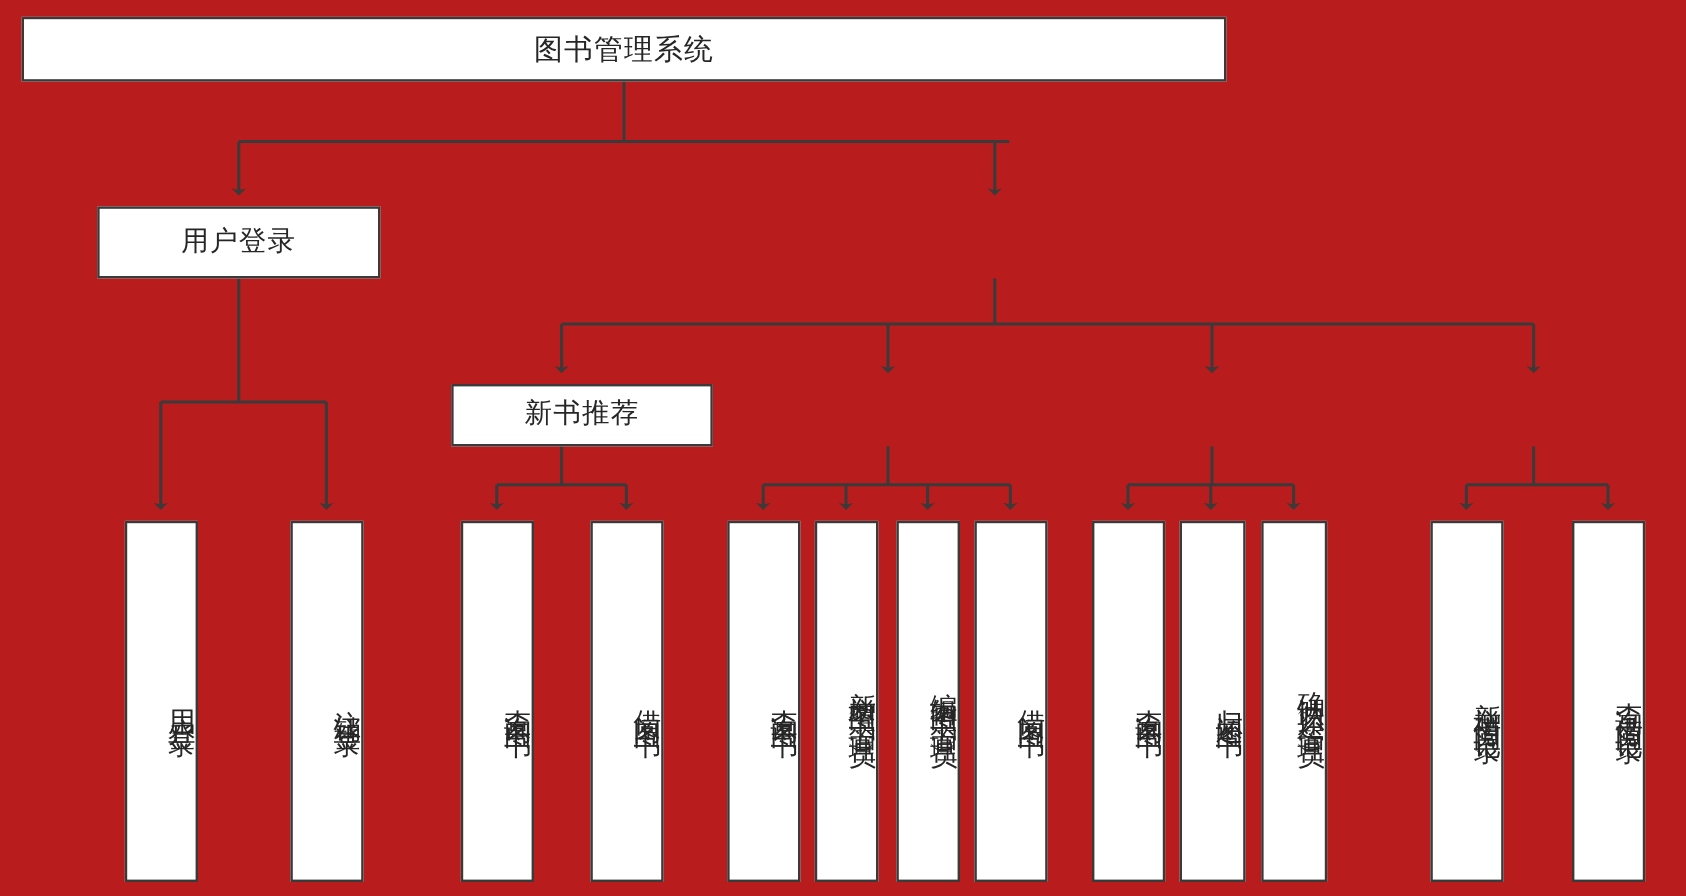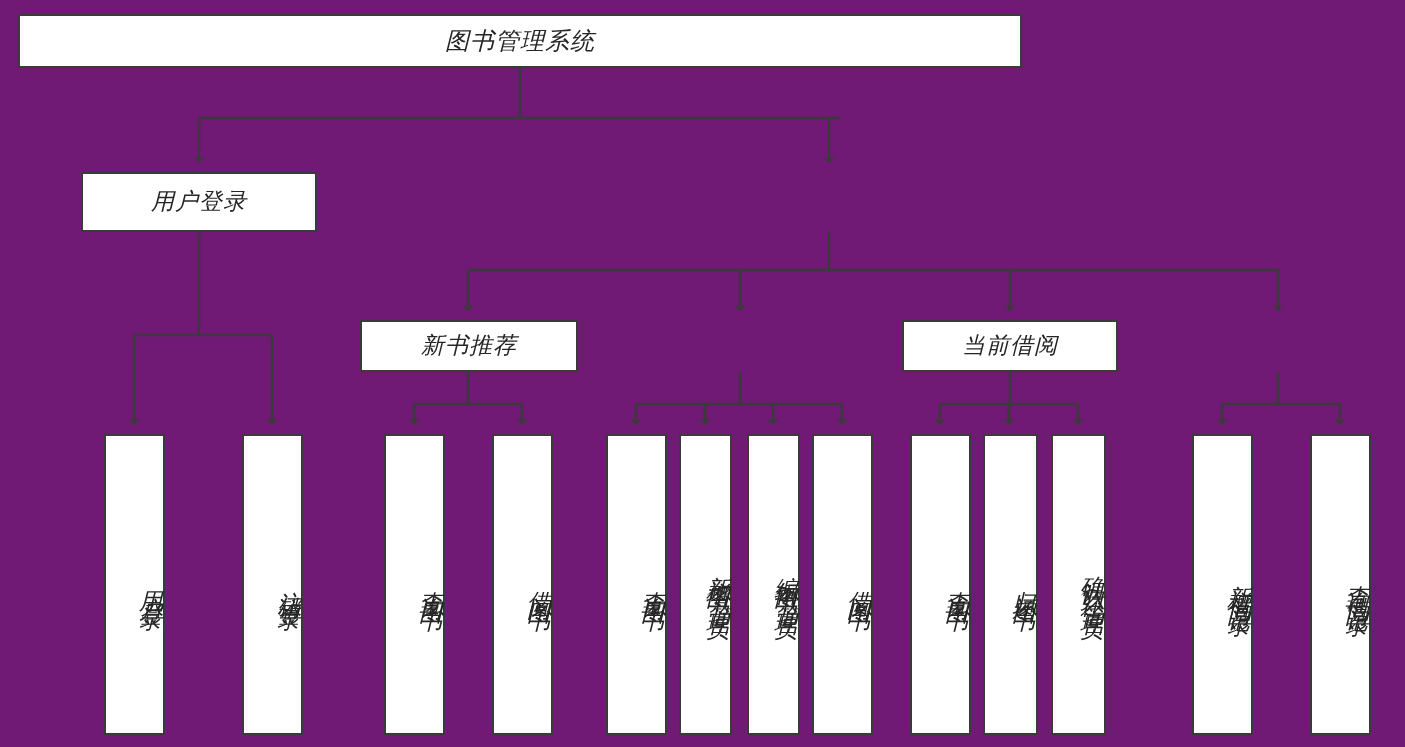--- a/index.html
+++ b/index.html
@@ -4,24 +4,23 @@
 <style>
   html, body {
     margin: 0;
     padding: 0;
     background: #ffffff;
   }
   #canvas {
     position: relative;
     width: 1405px;
     height: 747px;
-    background: #701a75;
+    background: #b91c1c;
     font-family: "DejaVu Sans", "Liberation Sans", sans-serif;
     overflow: hidden;
-    font-style: italic;
   }
   svg.wires {
     position: absolute;
     left: 0;
     top: 0;
     width: 1405px;
     height: 747px;
     pointer-events: none;
   }
   .node {
@@ -123,25 +122,22 @@
   </svg>
 
   <div class="node node-h node-root" style="left:18px; top:14px; width:1004px; height:54px;">
     <span>图书管理系统</span>
   </div>
 
   <div class="node node-h" style="left:81px; top:172px; width:236px; height:60px;">
     <span>用户登录</span>
   </div>
 
-  <div class="node node-h" style="left:360px; top:320px; width:218px; height:52px;">
+  <div class="node node-h" style="left:376px; top:320px; width:218px; height:52px;">
     <span>新书推荐</span>
-  </div>
-  <div class="node node-h" style="left:902px; top:320px; width:216px; height:52px;">
-    <span>当前借阅</span>
   </div>
 
   <div class="node leaf" style="left:104px; top:434px; width:61px; height:301px;">
     <span class="leaf-label">用户登录</span>
   </div>
   <div class="node leaf" style="left:242px; top:434px; width:61px; height:301px;">
     <span class="leaf-label">注销登录</span>
   </div>
 
   <div class="node leaf" style="left:384px; top:434px; width:61px; height:301px;">

